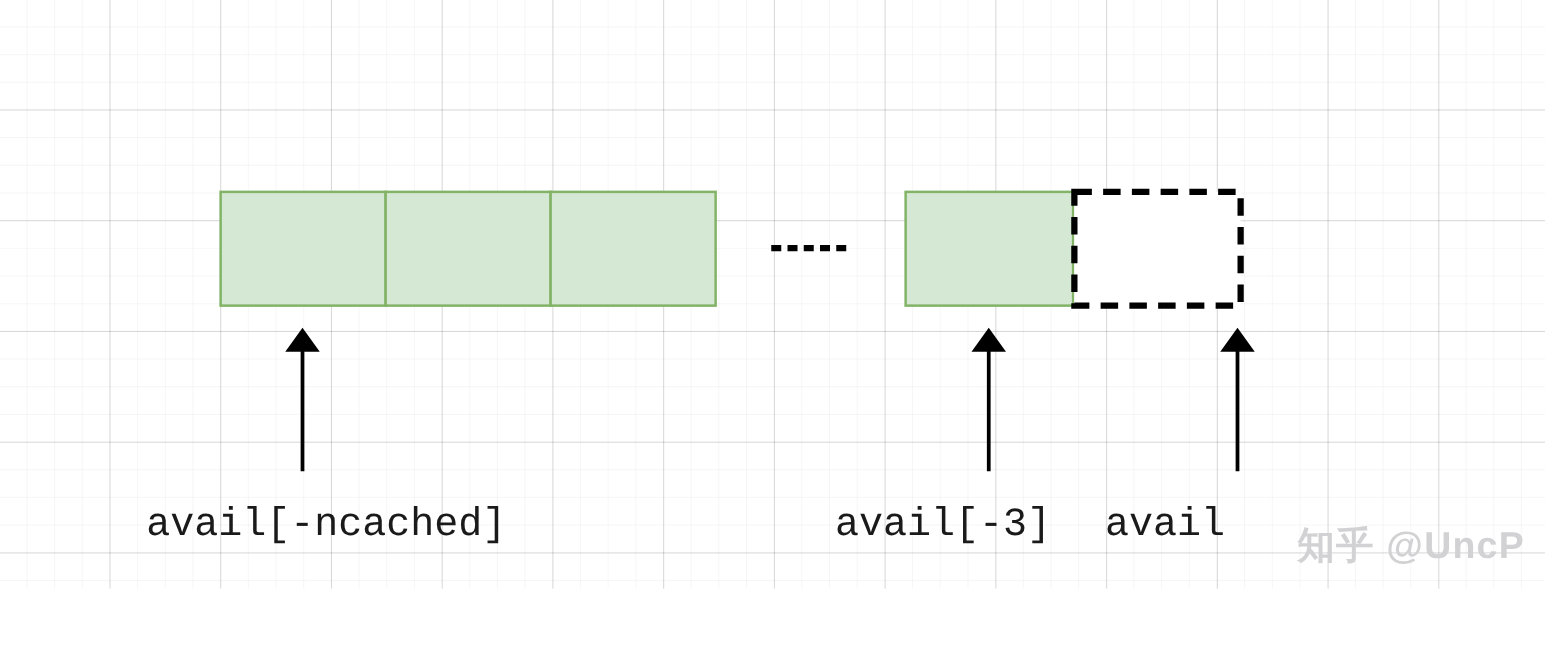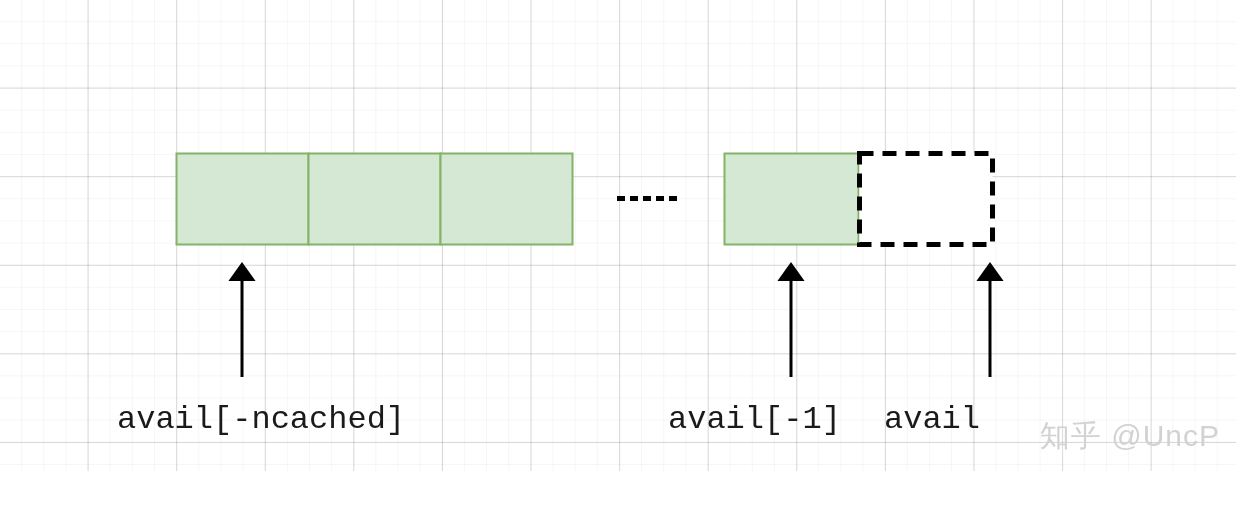--- a/index.html
+++ b/index.html
@@ -47,20 +47,21 @@
 
   #watermark {
     position: absolute;
     right: 16px;
     bottom: 14px;
     font-family: "Liberation Sans", sans-serif;
     font-size: 30px;
     color: #d2d2d4;
     letter-spacing: 1px;
     white-space: pre;
+    font-weight: bold;
   }
 </style>
 </head>
 <body>
 
 <div id="canvas">
 
   <svg class="svg-layer" viewBox="0 0 1236 530" xmlns="http://www.w3.org/2000/svg">
     <defs>
       <marker id="arrowhead" markerWidth="10" markerHeight="10" refX="3.1" refY="5" orient="auto" markerUnits="strokeWidth">
@@ -80,19 +81,19 @@
 
     <rect x="859.5" y="153.5" width="133" height="91" fill="#ffffff" stroke="#000000" stroke-width="5" stroke-dasharray="14 9"></rect>
 
     <line x1="242" y1="377" x2="242" y2="272" stroke="#000000" stroke-width="3" marker-end="url(#arrowhead)"></line>
     <line x1="791" y1="377" x2="791" y2="272" stroke="#000000" stroke-width="3" marker-end="url(#arrowhead)"></line>
     <line x1="990" y1="377" x2="990" y2="272" stroke="#000000" stroke-width="3" marker-end="url(#arrowhead)"></line>
   </svg>
 
   <div class="lbl" style="left:117px; top:404px;">avail[-ncached]</div>
 
-  <div class="lbl" style="left:668px; top:404px;">avail[-1]</div>
+  <div class="lbl" style="left:668px; top:404px;">avail[-3]</div>
 
   <div class="lbl" style="left:884px; top:404px;">avail</div>
 
   <div id="watermark">知乎 @UncP</div>
 
 </div>
 
 </body></html>

